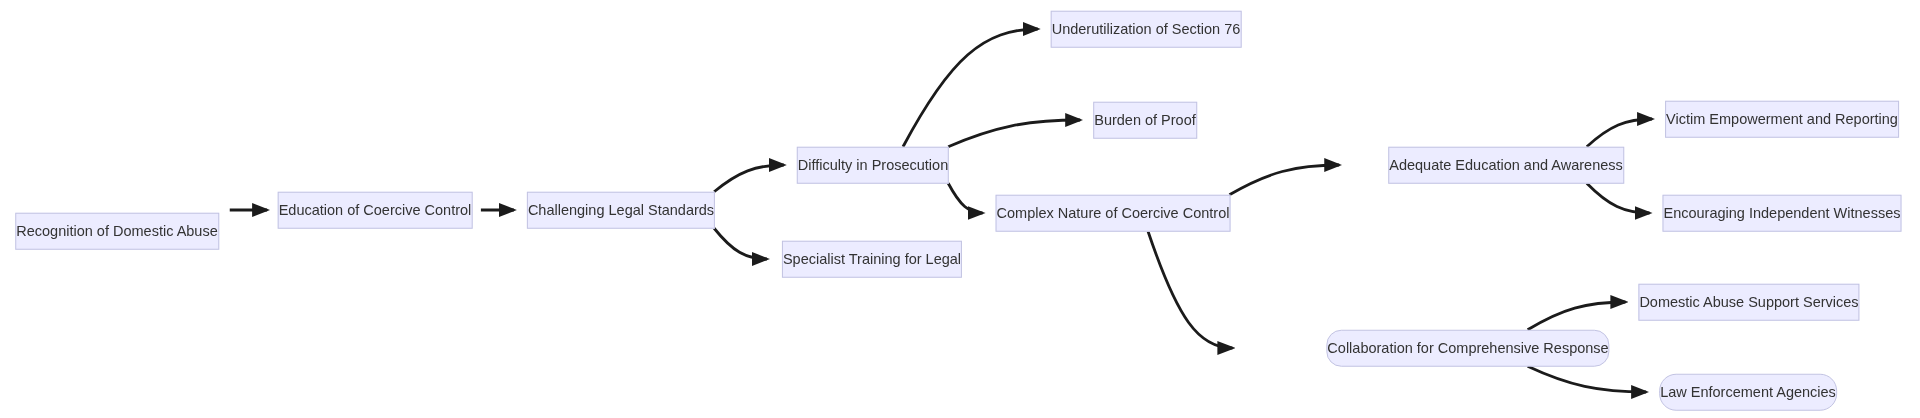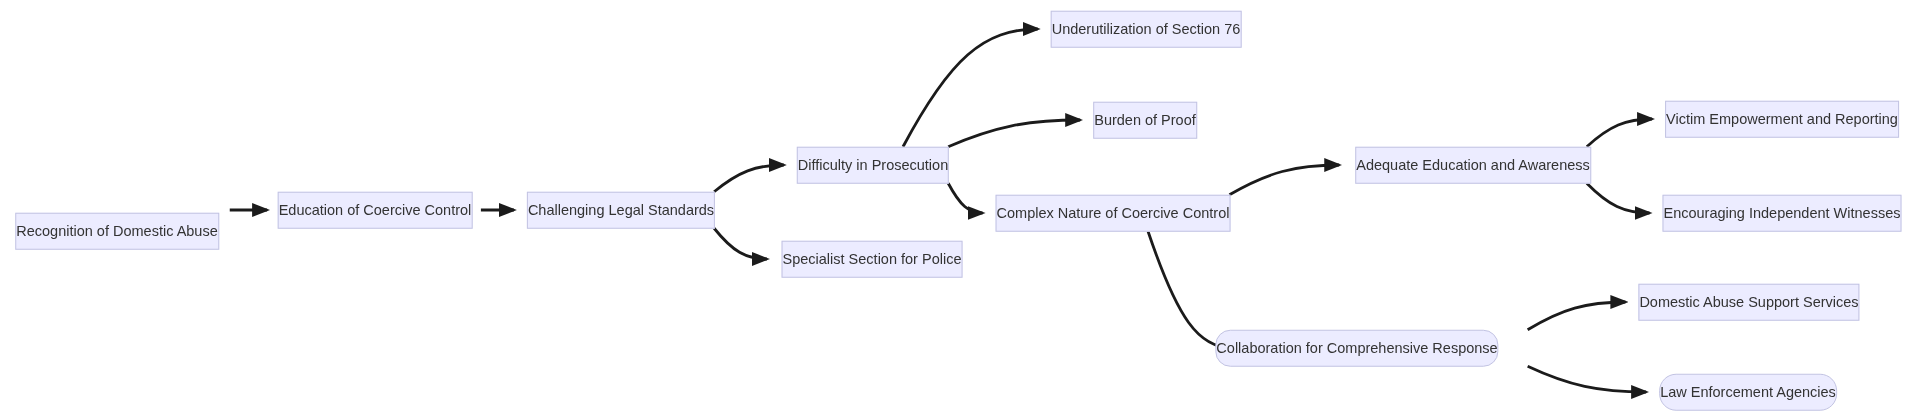--- a/index.html
+++ b/index.html
@@ -66,23 +66,23 @@
         <path class="edge" d="M1586.765625,183.25 C1608.7,205.6 1624.4,213 1649.5,213" marker-end="url(#arrowhead)"></path>
         <path class="edge" d="M1527.6484375,329.75 C1561.9,308.9 1586.3,302 1625.390625,302" marker-end="url(#arrowhead)"></path>
         <path class="edge" d="M1527.6484375,366.25 C1569.1,385.6 1598.7,392 1646.140625,392" marker-end="url(#arrowhead)"></path>
       </g>
   </svg>
 
 <div class="node" style="left: 117px; top: 210px; margin-top: 21px;">Recognition of Domestic Abuse</div>
     <div class="node" style="left: 375px; top: 210px;">Education of Coercive Control</div>
     <div class="node" style="left: 621px; top: 210px;">Challenging Legal Standards</div>
     <div class="node" style="left: 873px; top: 165px;">Difficulty in Prosecution</div>
-    <div class="node" style="left: 872px; top: 259px;">Specialist Section for Police</div>
+    <div class="node" style="left: 872px; top: 259px;">Specialist Training for Legal</div>
     <div class="node" style="left: 1146px; top: 29px;">Underutilization of Section 76</div>
     <div class="node" style="left: 1145px; top: 120px; text-align: center;">Burden of Proof</div>
     <div class="node" style="left: 1113px; top: 213px;">Complex Nature of Coercive Control</div>
-    <div class="node" style="left: 1473px; top: 165px;">Adequate Education and Awareness</div>
-    <div class="node" style="left: 1357px; top: 348px; border-radius: 15px;">Collaboration for Comprehensive Response</div>
+    <div class="node" style="left: 1506px; top: 165px;">Adequate Education and Awareness</div>
+    <div class="node" style="left: 1468px; top: 348px; border-radius: 15px;">Collaboration for Comprehensive Response</div>
     <div class="node" style="left: 1782px; top: 119px; text-align: center;">Victim Empowerment and Reporting</div>
     <div class="node" style="left: 1782px; top: 213px; text-align: right;">Encouraging Independent Witnesses</div>
     <div class="node" style="left: 1749px; top: 302px;">Domestic Abuse Support Services</div>
     <div class="node" style="left: 1748px; top: 392px; border-radius: 17px;">Law Enforcement Agencies</div>
   </div>
 
 </body></html>

